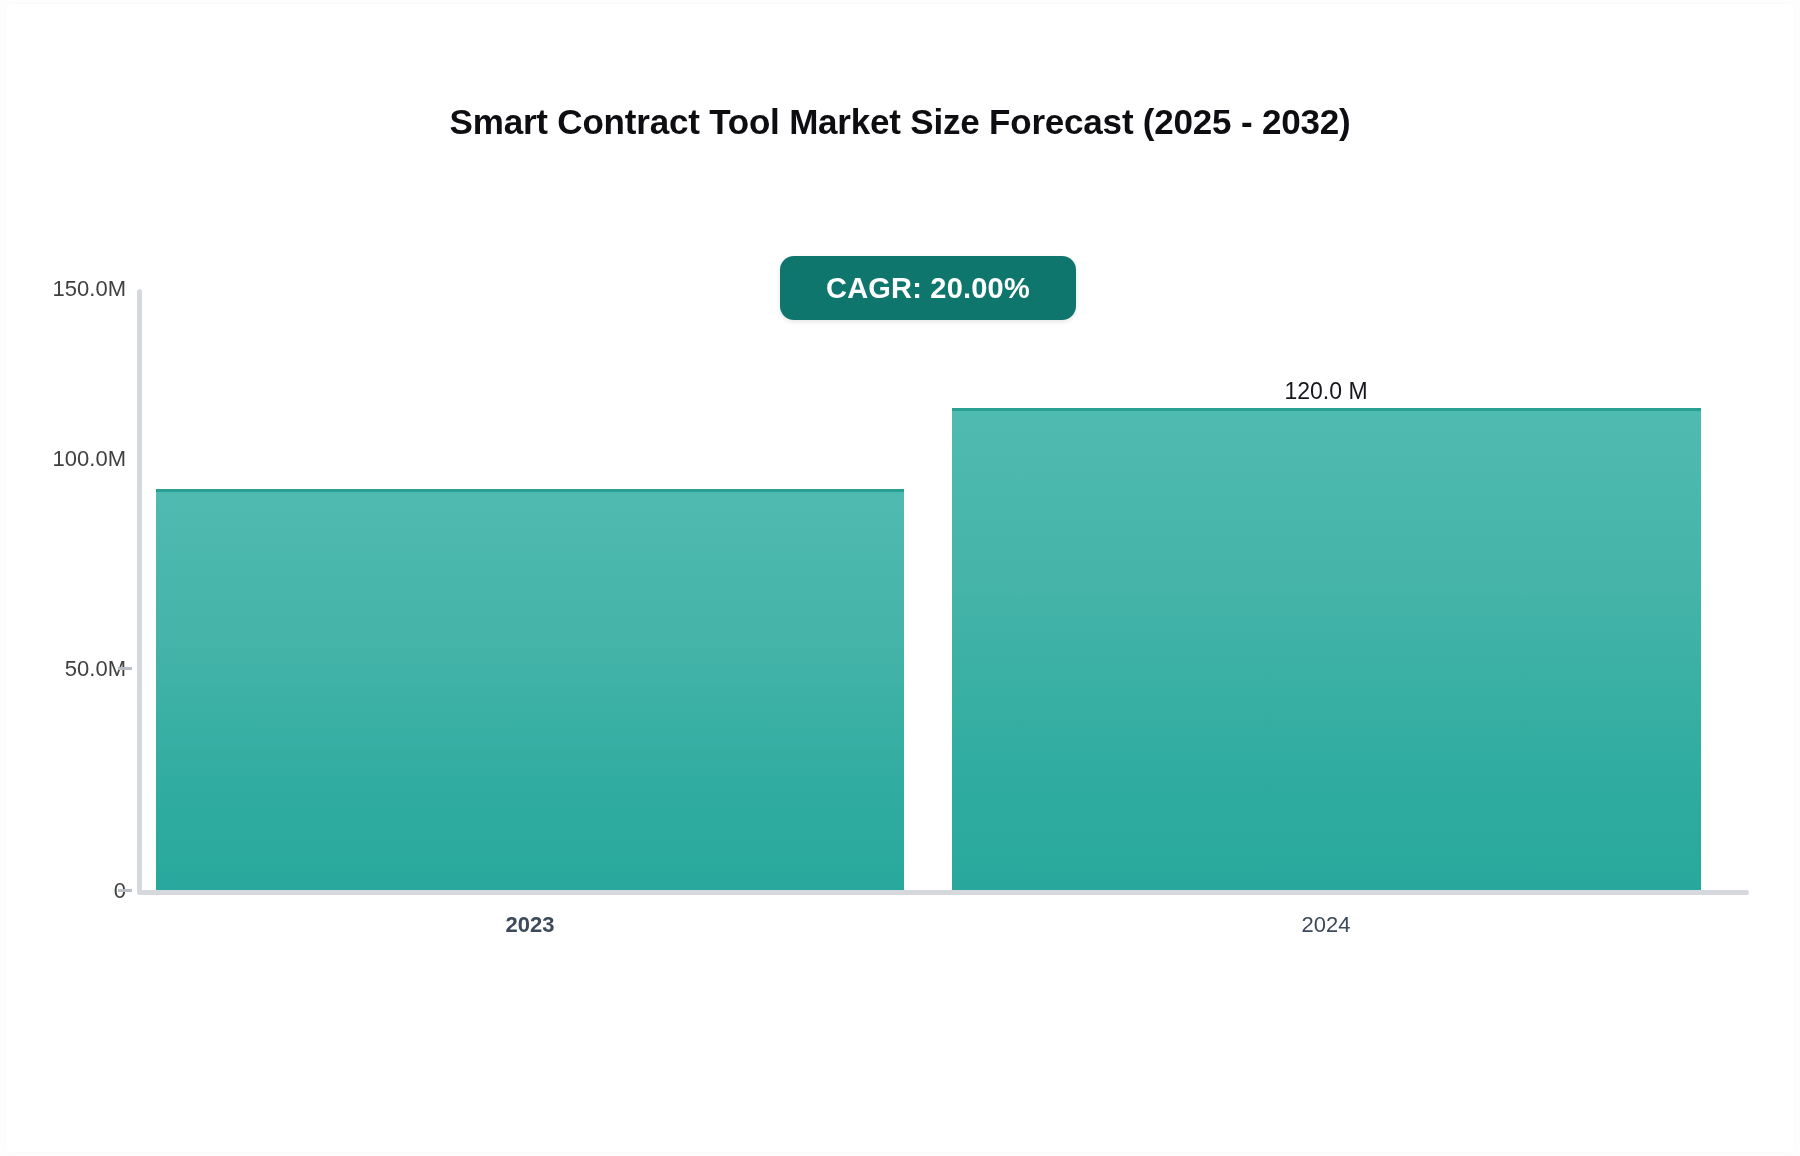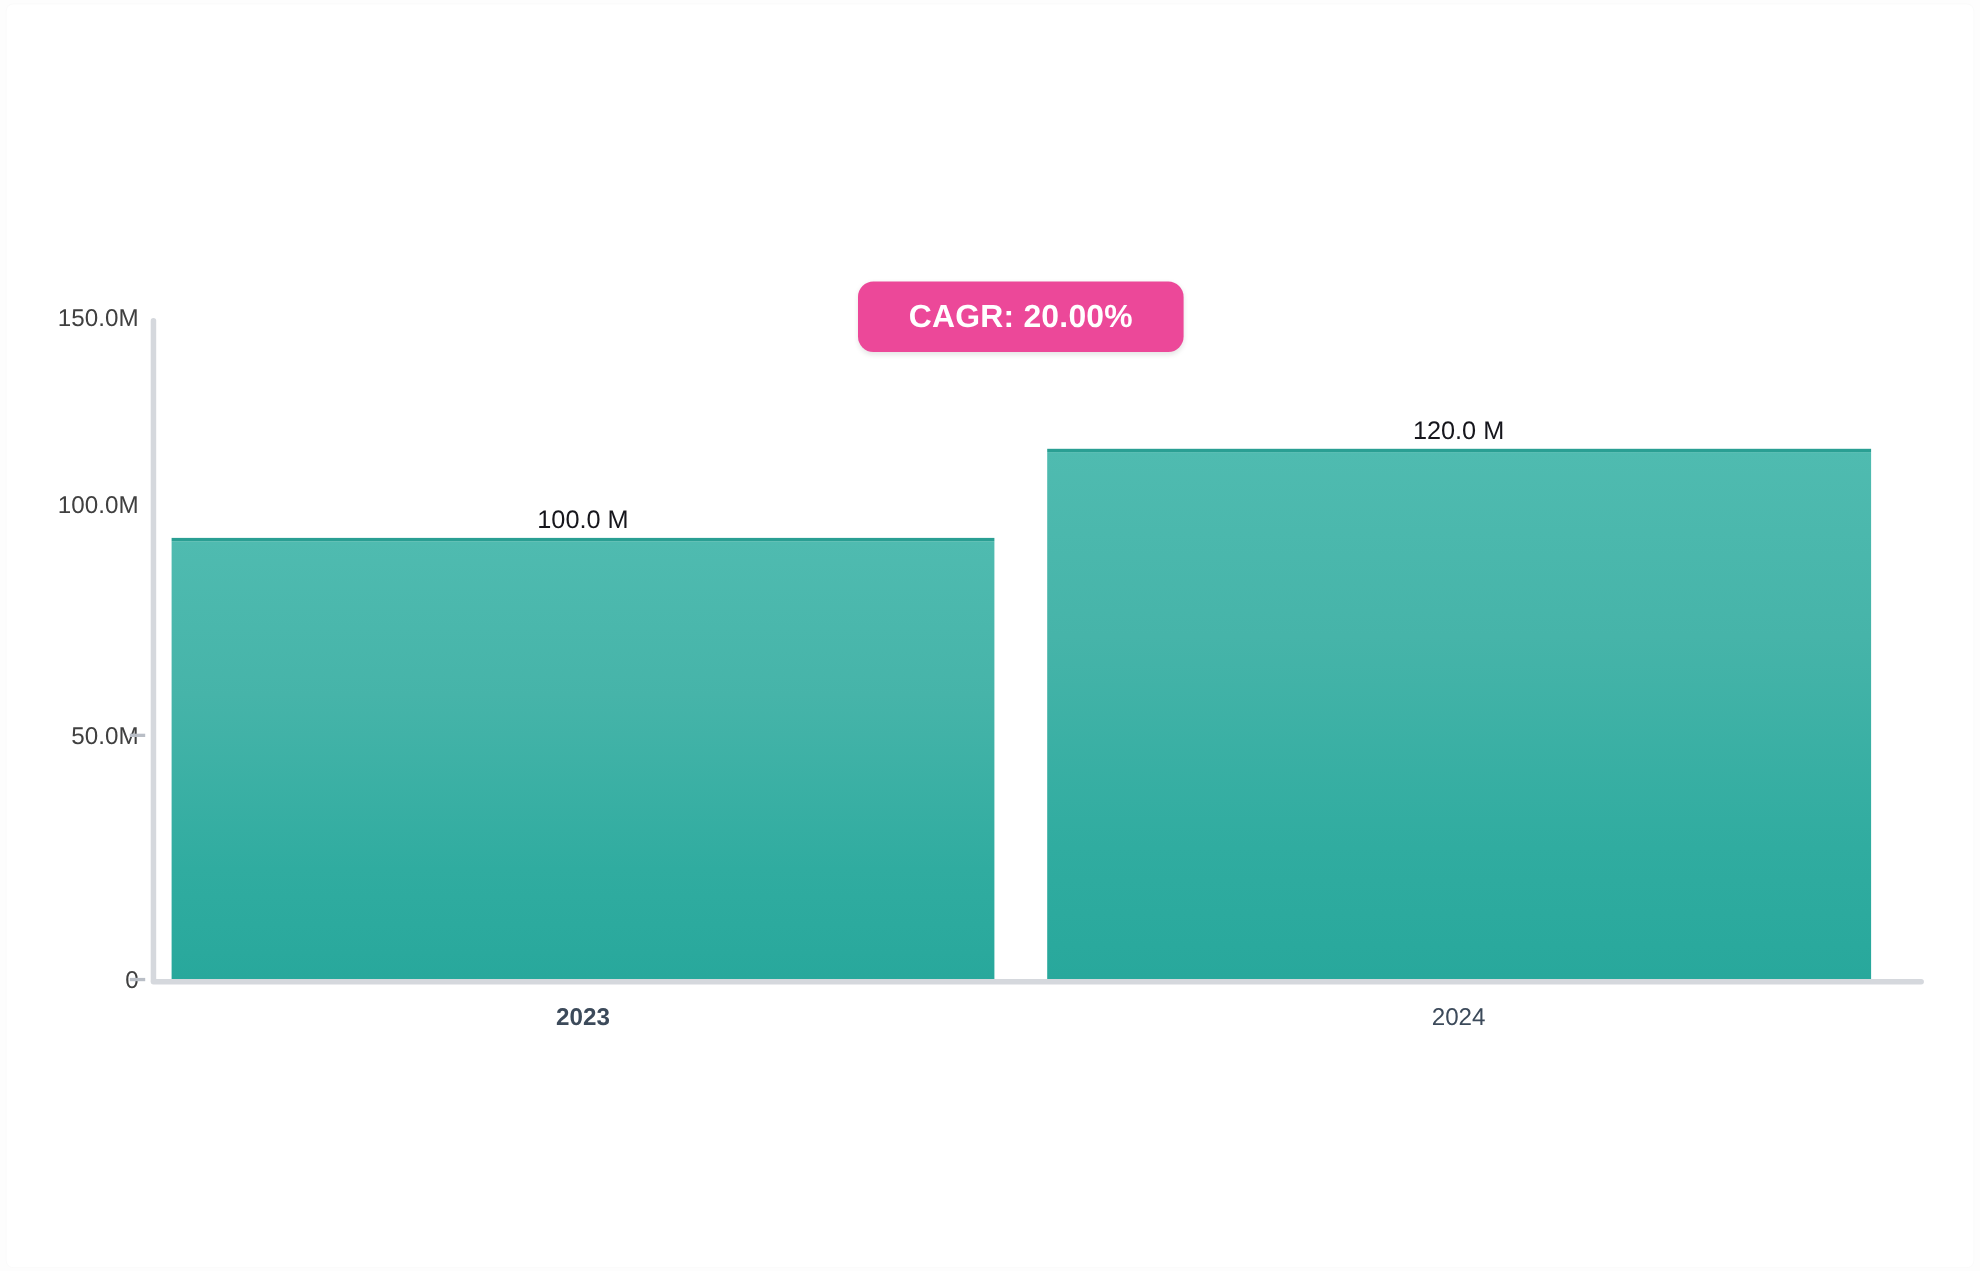--- a/index.html
+++ b/index.html
@@ -59,21 +59,21 @@
     white-space: nowrap;
   }
 
   
   .cagr-badge {
     position: absolute;
     left: 774px;
     top: 252px;
     width: 296px;
     height: 64px;
-    background: #ec4899;
+    background: #0f766e;
     border-radius: 14px;
     display: flex;
     align-items: center;
     justify-content: center;
     box-shadow: 0 2px 5px rgba(0,0,0,0.10);
   }
   .cagr-badge-label {
     color: #ffffff;
     font-size: 29px;
     font-weight: bold;
@@ -181,20 +181,21 @@
     width: 110px;
     height: 62px;
   }
 </style>
 </head>
 <body>
 
 <div class="page">
   <div class="card">
 
+    <div class="chart-title">Smart Contract Tool Market Size Forecast (2025 - 2032)</div>
 
 
     <div class="cagr-badge">
       <span class="cagr-badge-label">CAGR: 20.00%</span>
     </div>
 
     <div class="plot">
 
       <div class="y-axis-line"></div>
       <div class="x-axis-line"></div>
@@ -211,21 +212,20 @@
         <span class="y-tick-label">50.0M</span>
         <span class="y-tick-mark"></span>
       </div>
 
       <div class="y-tick-wrap" style="top:874px;">
         <span class="y-tick-label">0</span>
         <span class="y-tick-mark"></span>
       </div>
 
       <div class="bar" style="left:150px; top:485px; width:748px; height:401px;"></div>
-      <div class="bar-value" style="left:374px; top:455px; width:300px;">100.0 M</div>
       <div class="x-cat-label" style="left:374px; top:908px; width:300px;font-weight:bold;">2023</div>
 
       <div class="bar" style="left:946px; top:404px; width:749px; height:482px;"></div>
       <div class="bar-value" style="left:1170px; top:374px; width:300px;">120.0 M</div>
       <div class="x-cat-label" style="left:1170px; top:908px; width:300px;">2024</div>
 
     </div>
 
 
   </div>

